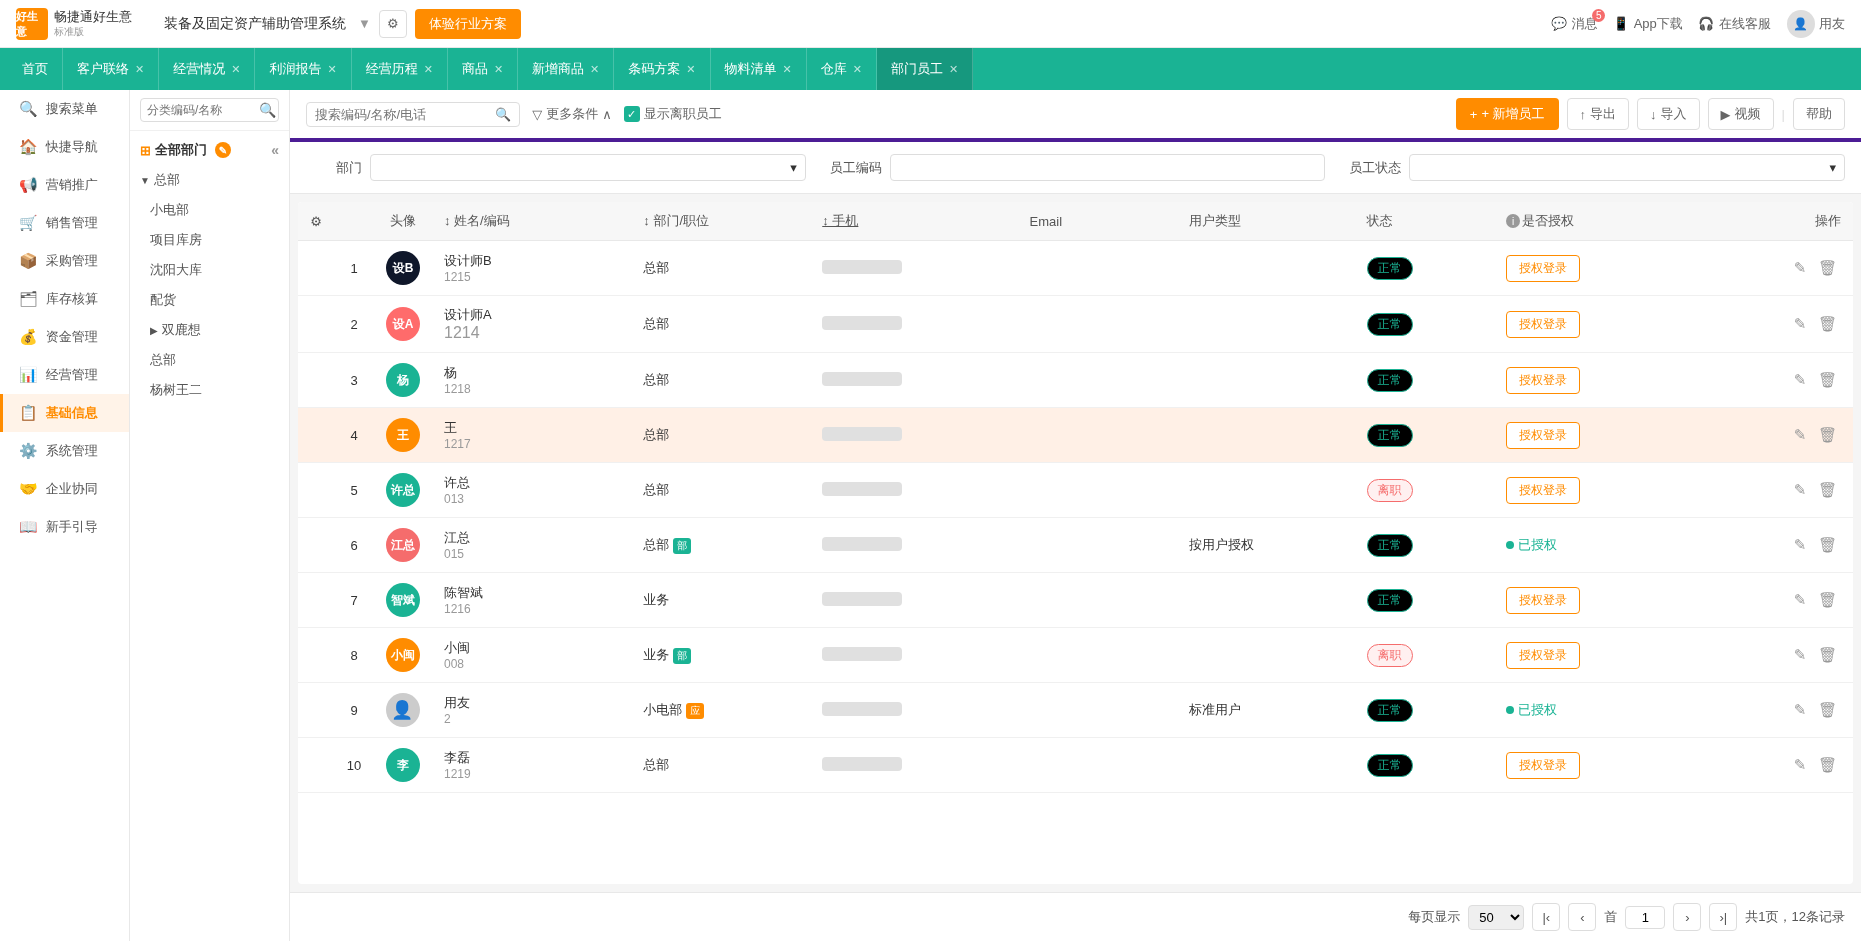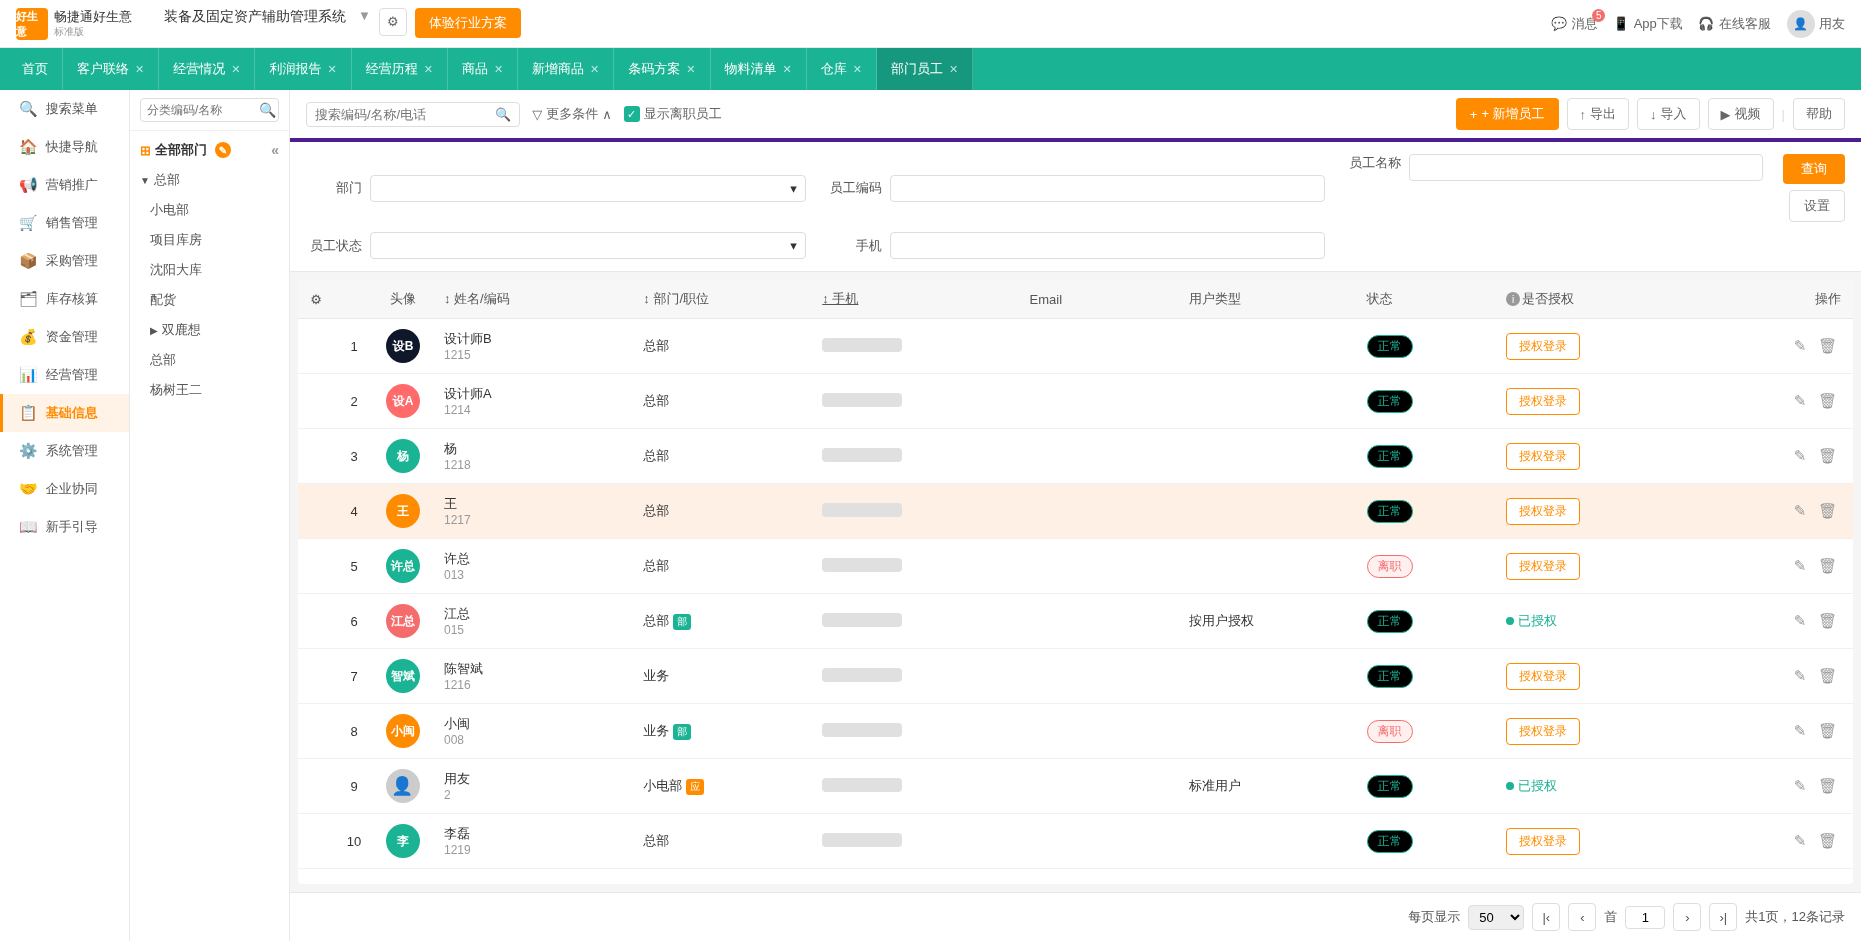--- a/index.html
+++ b/index.html
@@ -4,21 +4,21 @@
   <style>
     * { box-sizing: border-box; margin: 0; padding: 0; font-family: 'Microsoft YaHei', Arial, sans-serif; }
     body { background: #f5f5f5; font-size: 13px; color: #333; }
 
     
     .top-bar {
       display: flex; align-items: center; justify-content: space-between;
       background: #fff; height: 48px; padding: 0 16px;
       border-bottom: 1px solid #e8e8e8;
     }
-    .top-bar-left { display: flex; align-items: flex-start; gap: 8px; }
+    .top-bar-left { display: flex; align-items: center; gap: 8px; }
     .logo-area { display: flex; align-items: center; gap: 6px; }
     .logo-icon { width: 32px; height: 32px; background: #ff8c00; border-radius: 4px; display:flex; align-items:center; justify-content:center; color:#fff; font-size:11px; font-weight:bold; }
     .logo-text { font-size:13px; color:#333; line-height:1.3; }
     .logo-text small { display:block; font-size:10px; color:#999; }
     .system-title { font-size:14px; color:#333; margin-left:24px; }
     .title-dropdown { color:#999; cursor:pointer; margin-left:4px; }
     .gear-btn { width:28px; height:28px; border:1px solid #ddd; border-radius:4px; display:flex; align-items:center; justify-content:center; cursor:pointer; color:#666; }
     .trial-btn { background:#ff8c00; color:#fff; border:none; padding:6px 14px; border-radius:4px; cursor:pointer; font-size:13px; }
     .top-bar-right { display:flex; align-items:center; gap:16px; color:#666; font-size:13px; }
     .msg-btn { position:relative; cursor:pointer; display:flex; align-items:center; gap:4px; }
@@ -325,38 +325,26 @@
         <span class="filter-label">部门</span>
         <div class="filter-select" style="min-width:160px;">
           <span></span>
           <span>▾</span>
         </div>
       </div>
       <div class="filter-row">
         <span class="filter-label">员工编码</span>
         <input class="filter-input" type="text" style="min-width: 140px;">
       </div>
-      <div class="filter-row" style="align-items:flex-start; flex-direction:row;">
-        <span class="filter-label">员工名称</span>
-        <input class="filter-input" type="text" style="min-width: 140px;">
-        <div class="filter-actions" style="margin-left:12px;">
-          <button class="btn-query">查询</button>
-          <button class="btn-set">设置</button>
-        </div>
-      </div>
       <div class="filter-row">
         <span class="filter-label">员工状态</span>
         <div class="filter-select" style="min-width:160px;">
           <span></span>
           <span>▾</span>
         </div>
-      </div>
-      <div class="filter-row">
-        <span class="filter-label">手机</span>
-        <input class="filter-input" type="text" style="min-width: 140px;">
       </div>
     </div>
 
     <div class="table-wrap">
       <table>
         <thead>
           <tr>
             <th class="col-settings">⚙</th>
             <th class="col-num"></th>
             <th class="col-avatar">头像</th>
@@ -404,21 +392,21 @@
   </td>
             </tr>
             <tr>
               <td></td>
               <td style="text-align: center;">2</td>
               <td style="text-align: center;">
                 <div style="width:34px;height:34px;border-radius:50%;background:#ff6b6b;display:flex;align-items:center;justify-content:center;color:#fff;font-size:12px;font-weight:bold;margin:auto;">设A</div>
               </td>
               <td>
                 <div style="font-size:13px;color:#333;">设计师A</div>
-                <div style="font-size:12px;color:#999;">1214</div>
+                <div style="font-size:16px;color:#999;">1214</div>
               </td>
               <td><span>总部</span></td>
               <td><span class="blurred"></span></td>
               <td></td>
               <td></td>
               <td><span class="status-badge status-normal">正常</span></td>
               <td><button class="auth-btn">授权登录</button></td>
               <td style="text-align: right;">
     <button class="op-btn" title="编辑">✎</button>
     <button class="op-btn" title="删除">🗑</button>

